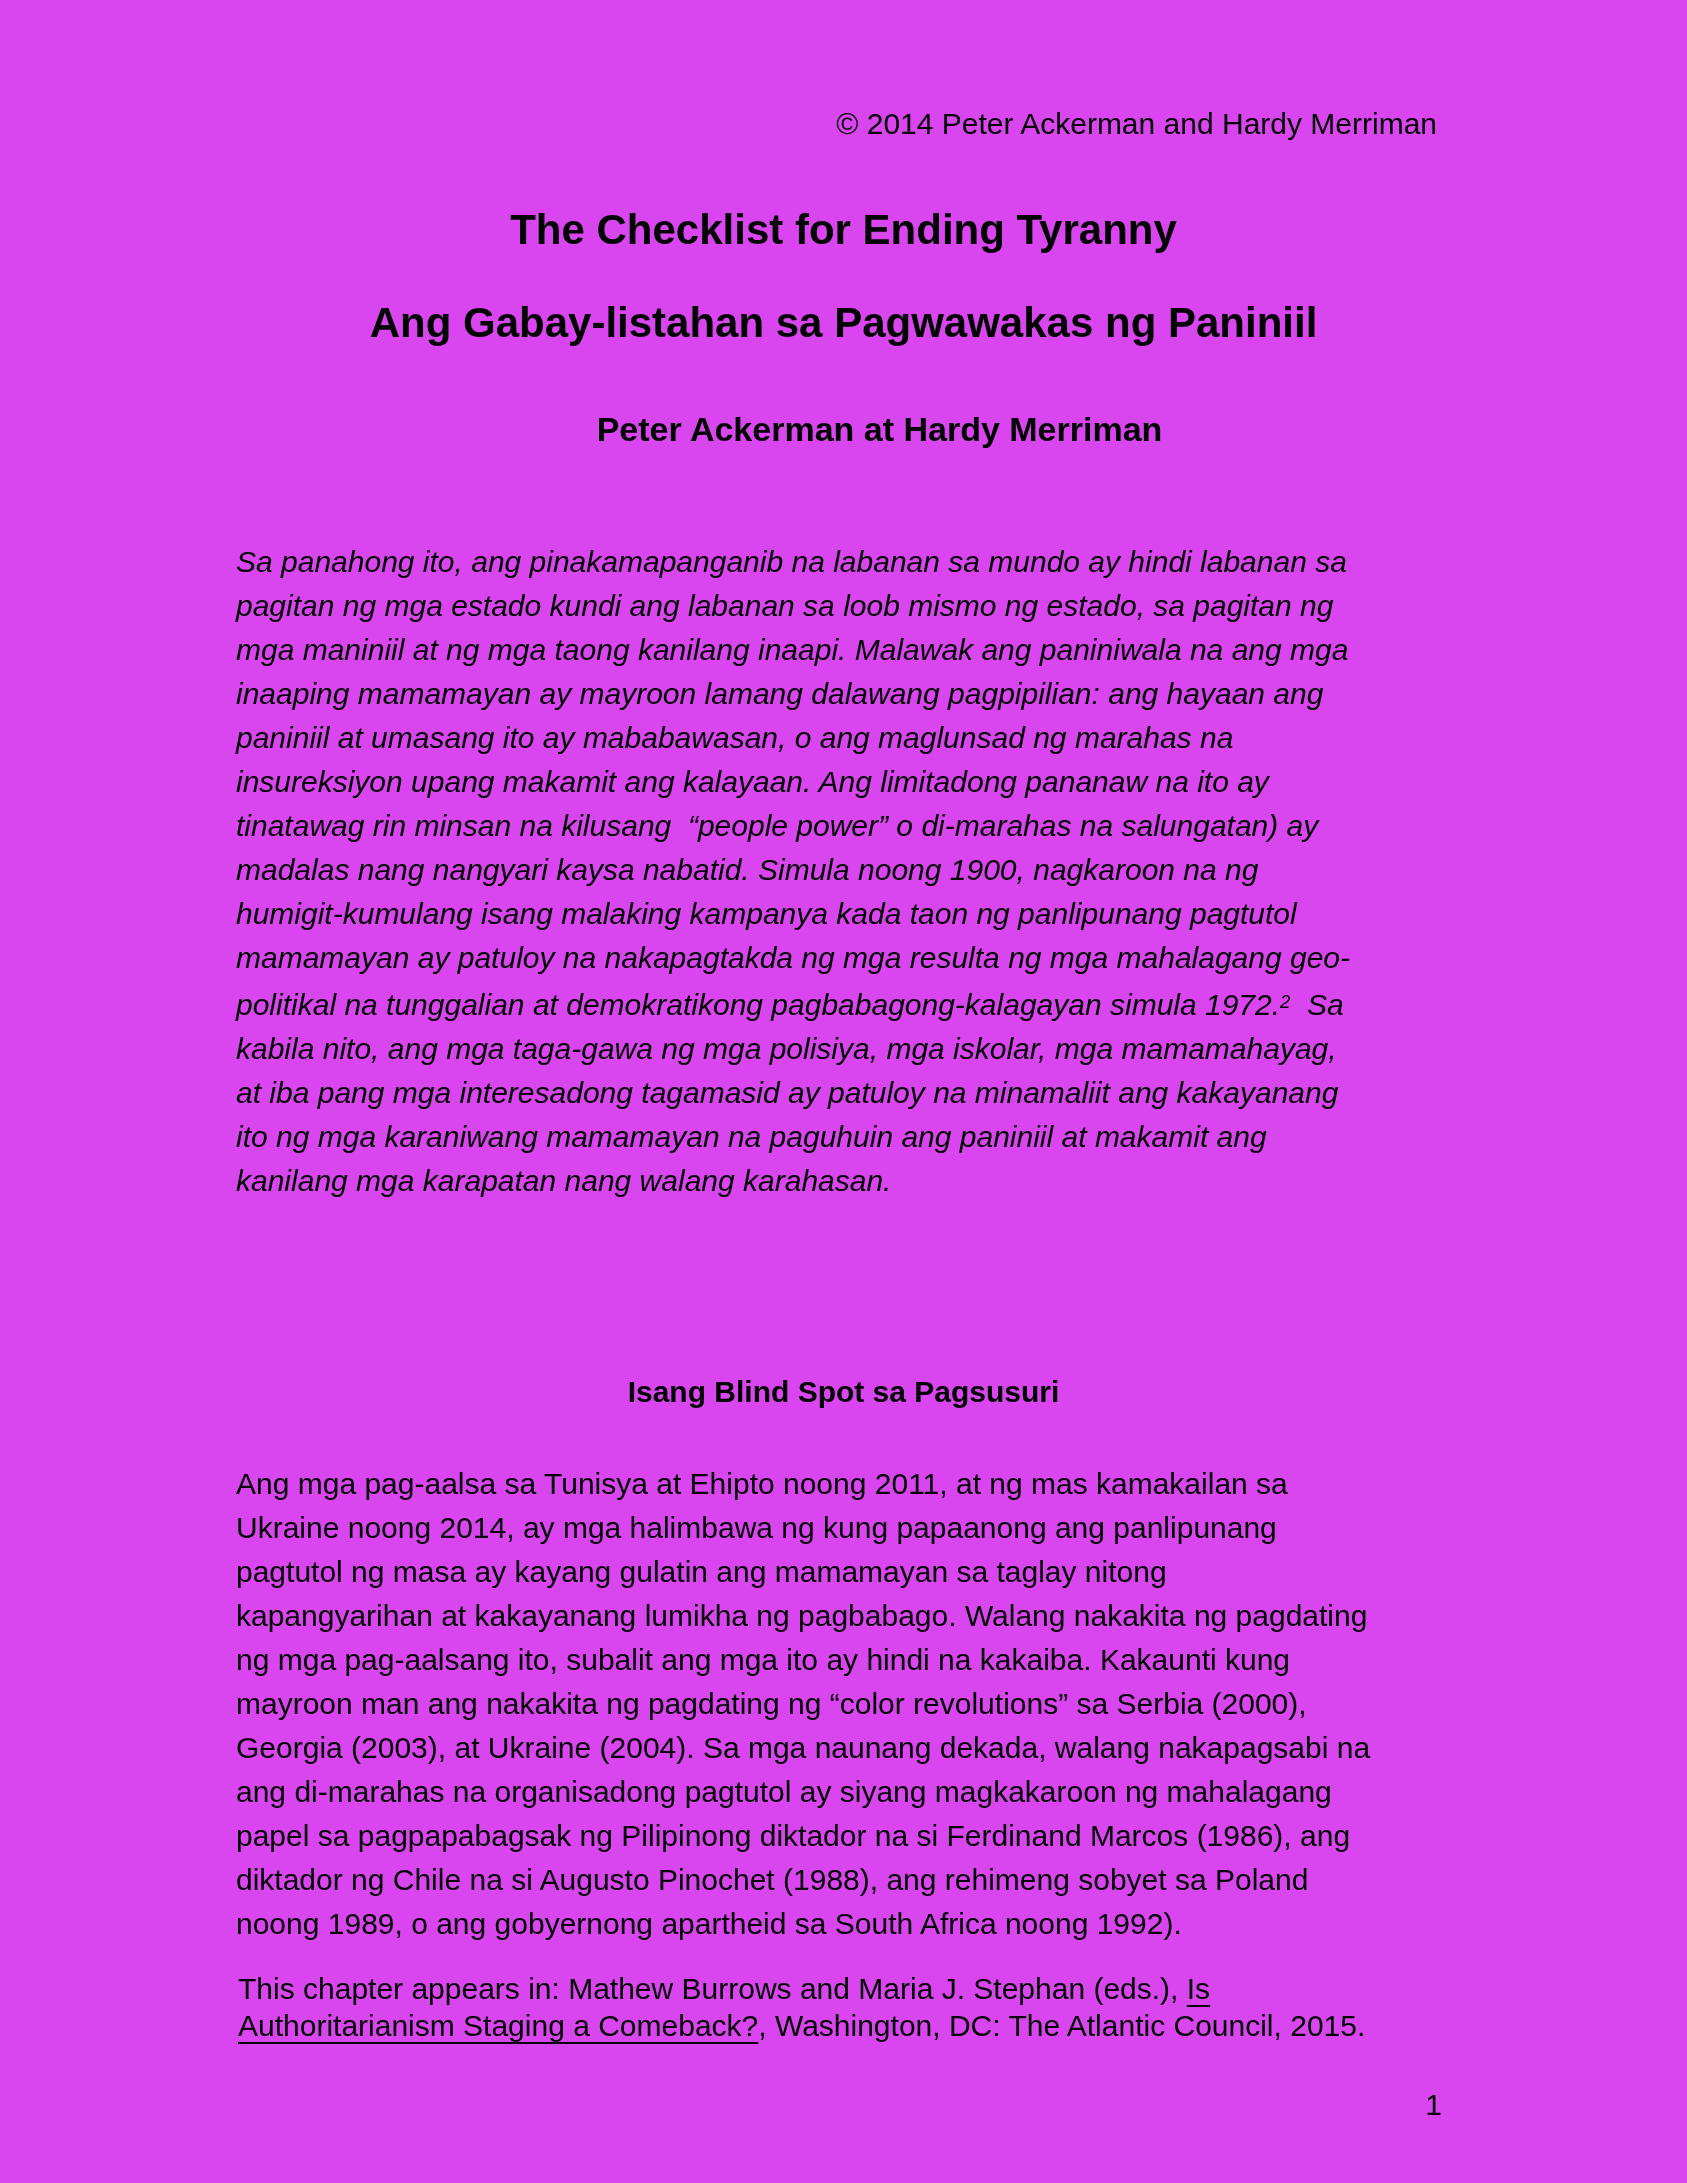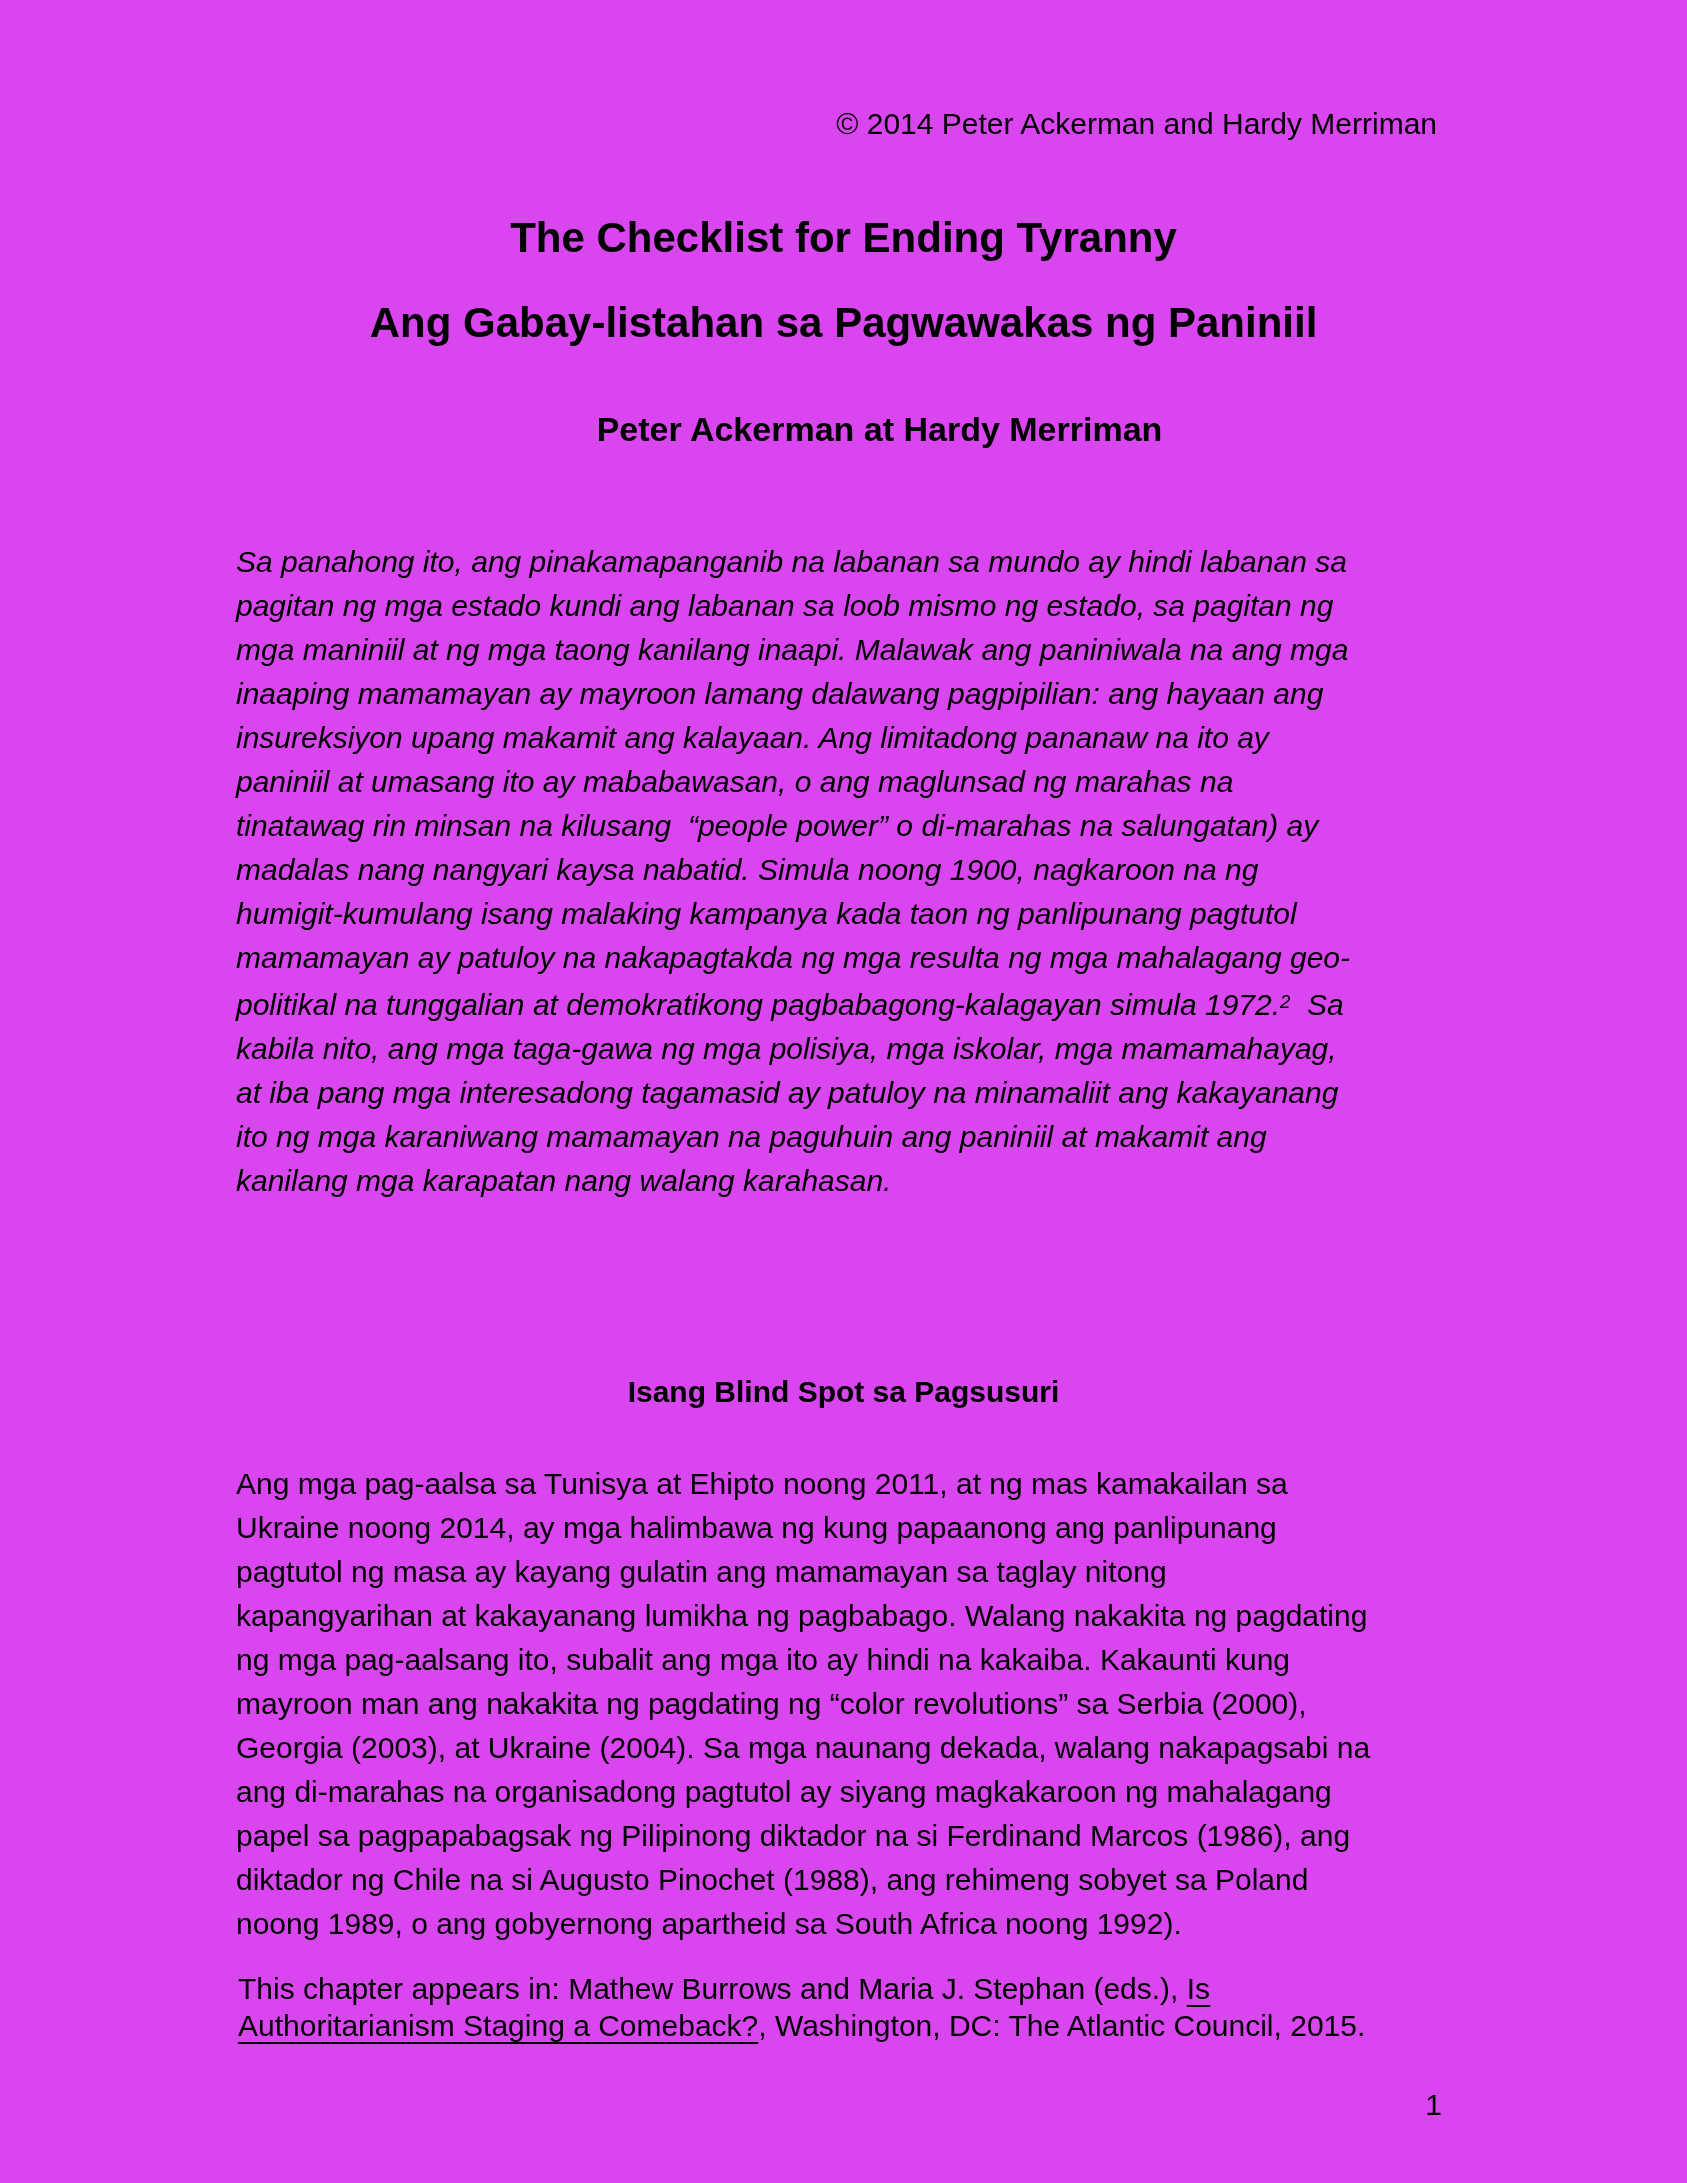--- a/index.html
+++ b/index.html
@@ -27,21 +27,21 @@
   .title {
     position: absolute;
     left: 0;
     width: 100%;
     text-align: center;
     font-weight: bold;
     font-size: 42px;
     line-height: 48px;
     white-space: pre;
   }
-  .title-en  { top: 214px; }
+  .title-en  { top: 206px; }
   .title-fil { top: 299px; }
   .byline {
     position: absolute;
     left: 0;
     width: 100%;
     top: 409px;
     text-align: center;
     font-weight: bold;
     font-size: 34px;
     line-height: 40px;
@@ -105,22 +105,22 @@
 
   <div class="title title-fil">Ang Gabay-listahan sa Pagwawakas ng Paniniil</div>
 
   <div class="byline">Peter Ackerman at Hardy Merriman</div>
 
   <div class="para para-1">
       <div class="line"><span>Sa panahong ito, ang pinakamapanganib na labanan sa mundo ay hindi labanan sa</span></div>
       <div class="line"><span>pagitan ng mga estado kundi ang labanan sa loob mismo ng estado, sa pagitan ng</span></div>
       <div class="line"><span>mga maniniil at ng mga taong kanilang inaapi. Malawak ang paniniwala na ang mga</span></div>
       <div class="line"><span>inaaping mamamayan ay mayroon lamang dalawang pagpipilian: ang hayaan ang</span></div>
+      <div class="line"><span>paniniil at umasang ito ay mababawasan, o ang maglunsad ng marahas na</span></div>
       <div class="line"><span>insureksiyon upang makamit ang kalayaan. Ang limitadong pananaw na ito ay</span></div>
-      <div class="line"><span>paniniil at umasang ito ay mababawasan, o ang maglunsad ng marahas na</span></div>
       <div class="line"><span>tinatawag rin minsan na kilusang  “people power” o di-marahas na salungatan) ay</span></div>
       <div class="line"><span>madalas nang nangyari kaysa nabatid. Simula noong 1900, nagkaroon na ng</span></div>
       <div class="line"><span>humigit-kumulang isang malaking kampanya kada taon ng panlipunang pagtutol</span></div>
       <div class="line"><span>mamamayan ay patuloy na nakapagtakda ng mga resulta ng mga mahalagang geo-</span></div>
       <div class="line"><span>politikal na tunggalian at demokratikong pagbabagong-kalagayan simula 1972.</span><span class="sup">2</span><span>  Sa</span></div>
       <div class="line"><span>kabila nito, ang mga taga-gawa ng mga polisiya, mga iskolar, mga mamamahayag,</span></div>
       <div class="line"><span>at iba pang mga interesadong tagamasid ay patuloy na minamaliit ang kakayanang</span></div>
       <div class="line"><span>ito ng mga karaniwang mamamayan na paguhuin ang paniniil at makamit ang</span></div>
       <div class="line"><span>kanilang mga karapatan nang walang karahasan.</span></div>
     </div>

